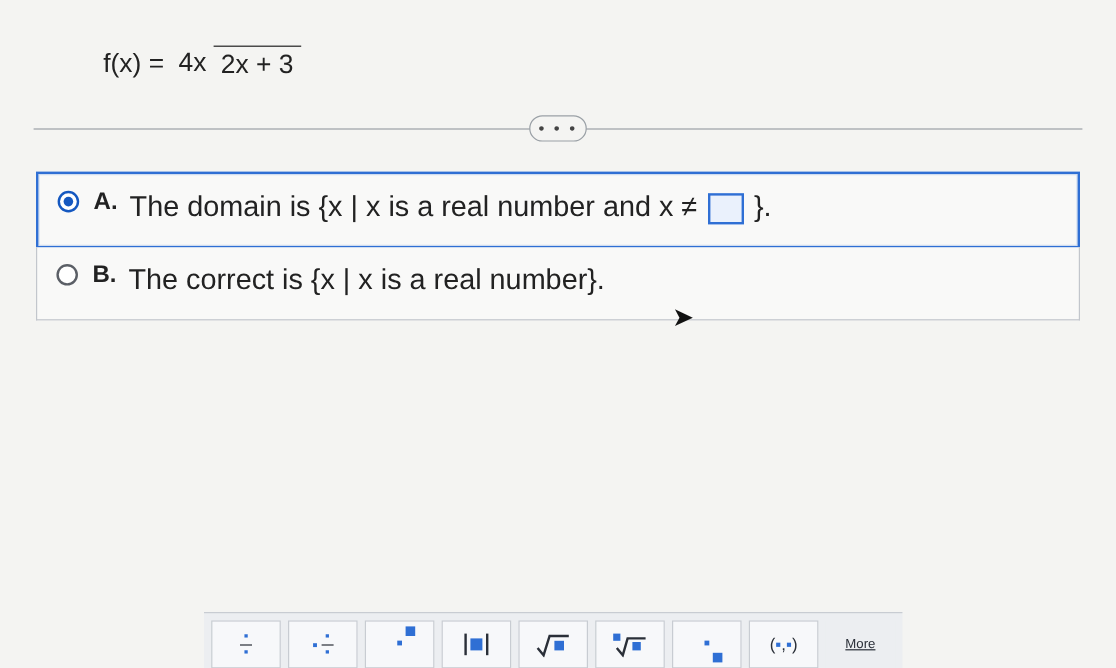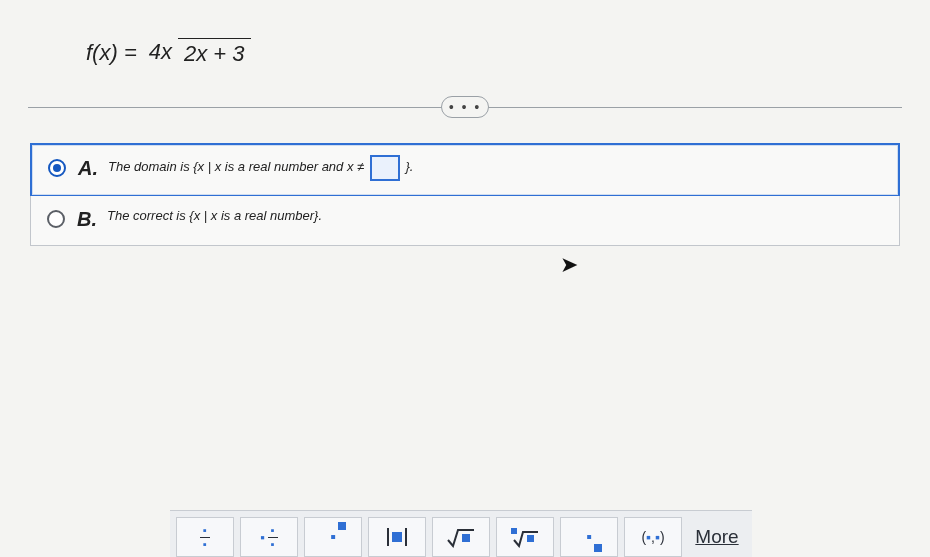--- a/index.html
+++ b/index.html
@@ -5,21 +5,21 @@
   * { box-sizing: border-box; margin: 0; padding: 0; }
   body {
     font-family: Arial, Helvetica, sans-serif;
     background: #f4f4f2;
     color: #222;
     width: 930px;
     height: 557px;
     overflow: hidden;
     position: relative;
   }
-  .content { padding: 20px 28px 0 28px; font-style: italic; }
+  .content { padding: 20px 28px 0 28px; }
   .equation {
     font-size: 22px;
     display: flex;
     align-items: center;
     margin-left: 58px;
     margin-top: 18px;
     margin-bottom: 30px;
   }
   .lhs { margin-right: 6px; }
   .frac { display: inline-flex; flex-direction: row; align-items: center; }
@@ -64,21 +64,21 @@
     border: 2px solid #5b5f66; margin: 4px 12px 0 4px;
     flex: 0 0 18px; position: relative; cursor: pointer;
     background: #fff;
   }
   .radio.checked { border-color: #1558c0; }
   .radio.checked::after {
     content: ""; position: absolute; inset: 3px;
     background: #1558c0; border-radius: 50%;
   }
   .opt-label { font-weight: bold; margin-right: 10px; font-size: 20px; margin-top: 2px; }
-  .opt-body { font-size: 13px; line-height: 1.5; flex: 1; }
+  .opt-body { font-size: 24px; line-height: 1.5; flex: 1; }
   .answer-box {
     display: inline-block; width: 30px; height: 26px;
     border: 2px solid #2f6fd4; background: #eaf1fc;
     vertical-align: middle; margin: 0 2px;
   }
   .cursor-arrow {
     position: absolute; left: 560px; top: 252px;
     font-size: 22px; color: #111; pointer-events: none;
   }
   .toolbar {
@@ -102,21 +102,21 @@
   .abs { display:flex; align-items:center; }
   .abs .bar { width:2px; height:18px; background:#2a2f38; margin:0 3px; }
   .abs .sq { width:10px; height:10px; background:#2f6fd4; }
   .rad { position:relative; width:30px; height:22px; }
   .rad svg { position:absolute; inset:0; }
   .sub-box { width:8px; height:8px; background:#2f6fd4; display:inline-block; }
   .interval { font-size:14px; }
   .interval .fill { color:#2f6fd4; font-weight:bold; }
   .more-btn {
     width:58px; height:40px; display:flex; align-items:center; justify-content:center;
-    font-size:19px; text-decoration: underline; color:#2a2f38; cursor:pointer;
+    font-size:11px; text-decoration: underline; color:#2a2f38; cursor:pointer;
     background:#eceef1;
   }
 </style>
 </head>
 <body>
 
 <div class="content">
   <div class="equation">
     <span class="lhs">f(x) =</span>
     <span class="frac">

